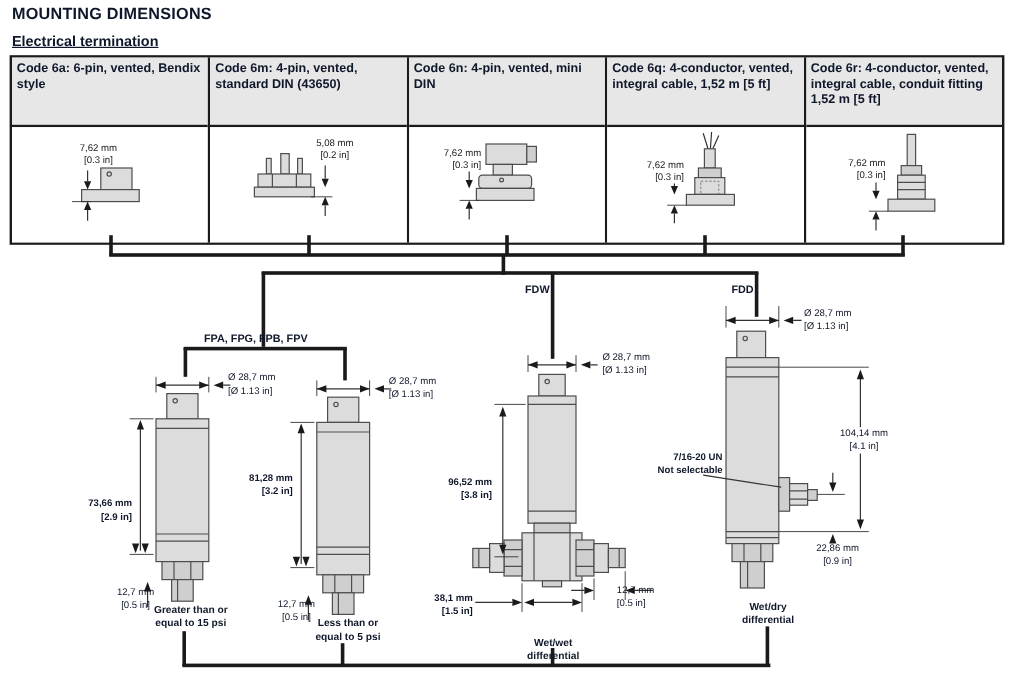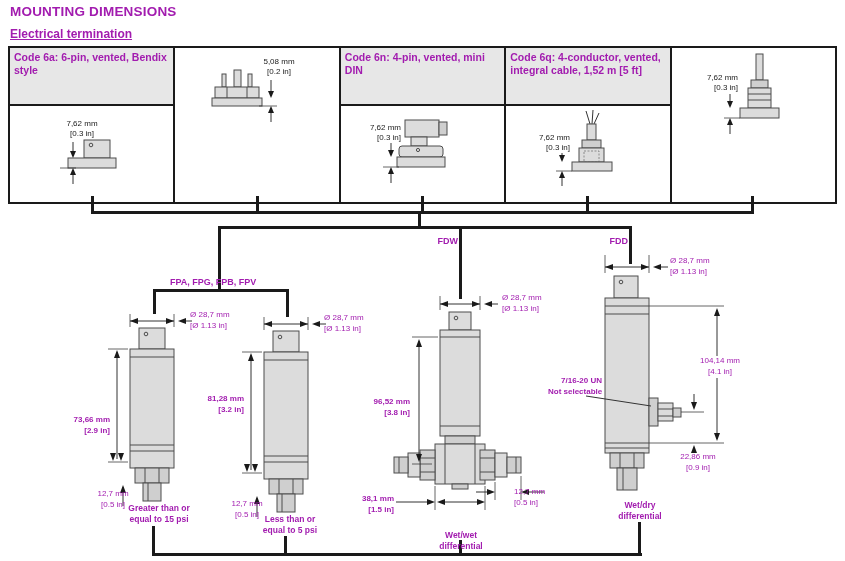--- a/index.html
+++ b/index.html
@@ -1,17 +1,17 @@
 <!DOCTYPE html>
 <html><head>
 <meta charset="utf-8">
 <style>
   html,body{margin:0;padding:0;background:#fff;}
   #canvas{position:relative;width:845px;height:561px;background:#fff;overflow:hidden;
-          font-family:"Liberation Sans",sans-serif;color:#a21caf;}
+          font-family:"Liberation Sans",sans-serif;color:#0f172a;}
   .title{position:absolute;left:10px;top:4px;font-size:13.5px;font-weight:bold;letter-spacing:.2px;}
   .subtitle{position:absolute;left:10px;top:27px;font-size:12px;font-weight:bold;text-decoration:underline;}
 
   
   .etable{position:absolute;left:8px;top:46px;width:829px;display:flex;border:2px solid #1a1a1a;box-sizing:border-box;}
   .ecol{flex:1 1 0;border-right:2px solid #1a1a1a;display:flex;flex-direction:column;min-width:0;}
   .ecol:last-child{border-right:none;}
   .hcell{height:50px;background:#e7e7e7;border-bottom:2px solid #1a1a1a;padding:3px 4px;
          font-size:10.5px;font-weight:bold;line-height:1.25;box-sizing:content-box;}
   .bcell{height:96px;position:relative;background:#fff;}
@@ -63,20 +63,21 @@
           <line x1="50" y1="62" x2="66" y2="62" class="tick"></line>
           <line x1="63" y1="36" x2="63" y2="45" class="dim"></line>
           <polygon points="63,52 60,45 66,45" class="ah"></polygon>
           <line x1="63" y1="78" x2="63" y2="69" class="dim"></line>
           <polygon points="63,62 60,69 66,69" class="ah"></polygon>
         </svg>
       </div>
     </div>
 
     <div class="ecol">
+      <div class="hcell">Code 6m: 4-pin, vented, standard DIN (43650)</div>
       <div class="bcell">
         <svg width="161" height="96">
           <text x="104" y="16" text-anchor="middle">5,08 mm</text>
           <text x="104" y="26" text-anchor="middle">[0.2 in]</text>
           <rect x="47" y="26" width="4" height="13" class="part"></rect>
           <rect x="59" y="22" width="7" height="17" class="part"></rect>
           <rect x="73" y="26" width="4" height="13" class="part"></rect>
           <rect x="40" y="39" width="44" height="11" class="part"></rect>
           <line x1="52" y1="39" x2="52" y2="50" class="edge"></line>
           <line x1="72" y1="39" x2="72" y2="50" class="edge"></line>
@@ -126,20 +127,21 @@
           <line x1="50" y1="65" x2="66" y2="65" class="tick"></line>
           <line x1="56" y1="47" x2="56" y2="49" class="dim"></line>
           <polygon points="56,56 53,49 59,49" class="ah"></polygon>
           <line x1="56" y1="80" x2="56" y2="72" class="dim"></line>
           <polygon points="56,65 53,72 59,72" class="ah"></polygon>
         </svg>
       </div>
     </div>
 
     <div class="ecol">
+      <div class="hcell">Code 6r: 4-conductor, vented, integral cable, conduit fitting 1,52 m [5 ft]</div>
       <div class="bcell">
         <svg width="161" height="96">
           <rect x="84" y="6" width="7" height="26" class="part"></rect>
           <rect x="79" y="32" width="17" height="8" class="part2"></rect>
           <rect x="76" y="40" width="23" height="20" class="part"></rect>
           <line x1="76" y1="46" x2="99" y2="46" class="edge"></line>
           <line x1="76" y1="52" x2="99" y2="52" class="edge"></line>
           <rect x="68" y="60" width="39" height="10" class="part"></rect>
           <text x="66" y="32" text-anchor="end">7,62 mm</text>
           <text x="66" y="42" text-anchor="end">[0.3 in]</text>

